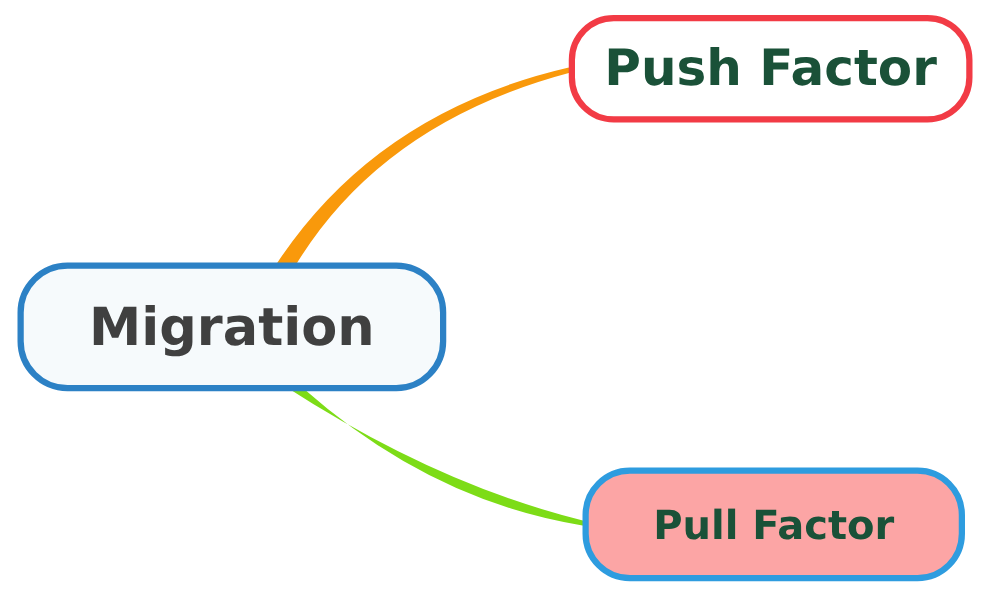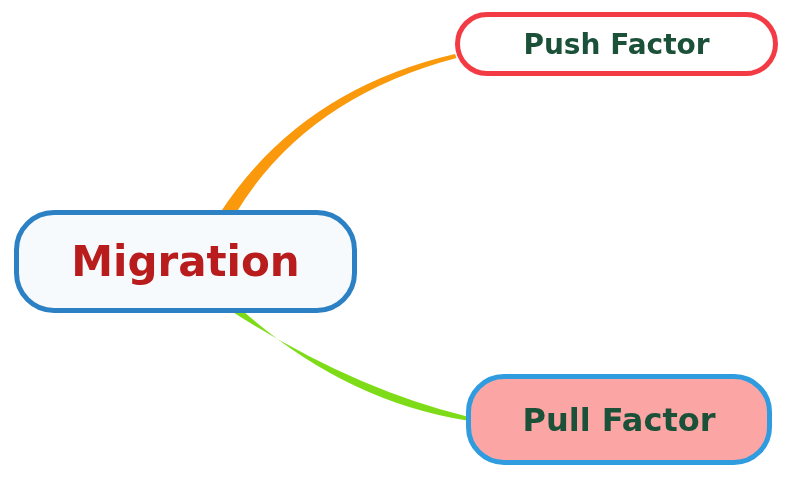--- a/index.html
+++ b/index.html
@@ -41,23 +41,23 @@
     top: 210px;
     width: 343px;
     height: 103px;
     border-radius: 40px;
     font-size: 42px;
   }
   .node-push {
     left: 455px;
     top: 12px;
     width: 323px;
-    height: 64px;
+    height: 86px;
     border-radius: 36px;
-    font-size: 28px;
+    font-size: 40px;
   }
   .node-pull {
     left: 466px;
     top: 374px;
     width: 306px;
     height: 91px;
     border-radius: 38px;
     font-size: 32px;
   }
   .node-label {
@@ -67,21 +67,21 @@
 </head>
 <body>
 
 <div class="canvas">
 
   <svg class="connector-layer" viewBox="0 0 800 486" xmlns="http://www.w3.org/2000/svg">
     <path d="M 220 213 Q 300 90 455 54 L 456.5 58 Q 305.5 98 236 213 Z" fill="#F9990B"></path>
     <path d="M 228 309 Q 350 388 467 416.5 L 467 420.5 Q 345 401 243 311 Z" fill="#7DDC17"></path>
   </svg>
 
-  <div class="node node-root" style="border-color: rgb(44, 129, 197); background-color: rgb(246, 250, 252); color: #b91c1c;">
+  <div class="node node-root" style="border-color: rgb(44, 129, 197); background-color: rgb(246, 250, 252); color: #404040;">
     <span class="node-label">Migration</span>
   </div>
 
   <div class="node node-push" style="border-color: rgb(242, 59, 69); background-color: rgb(255, 255, 255); color: rgb(26, 81, 56);">
     <span class="node-label">Push Factor</span>
   </div>
 
   <div class="node node-pull" style="border-color: rgb(46, 156, 223); background-color: #fca5a5; color: rgb(26, 81, 56);">
     <span class="node-label">Pull Factor</span>
   </div>

